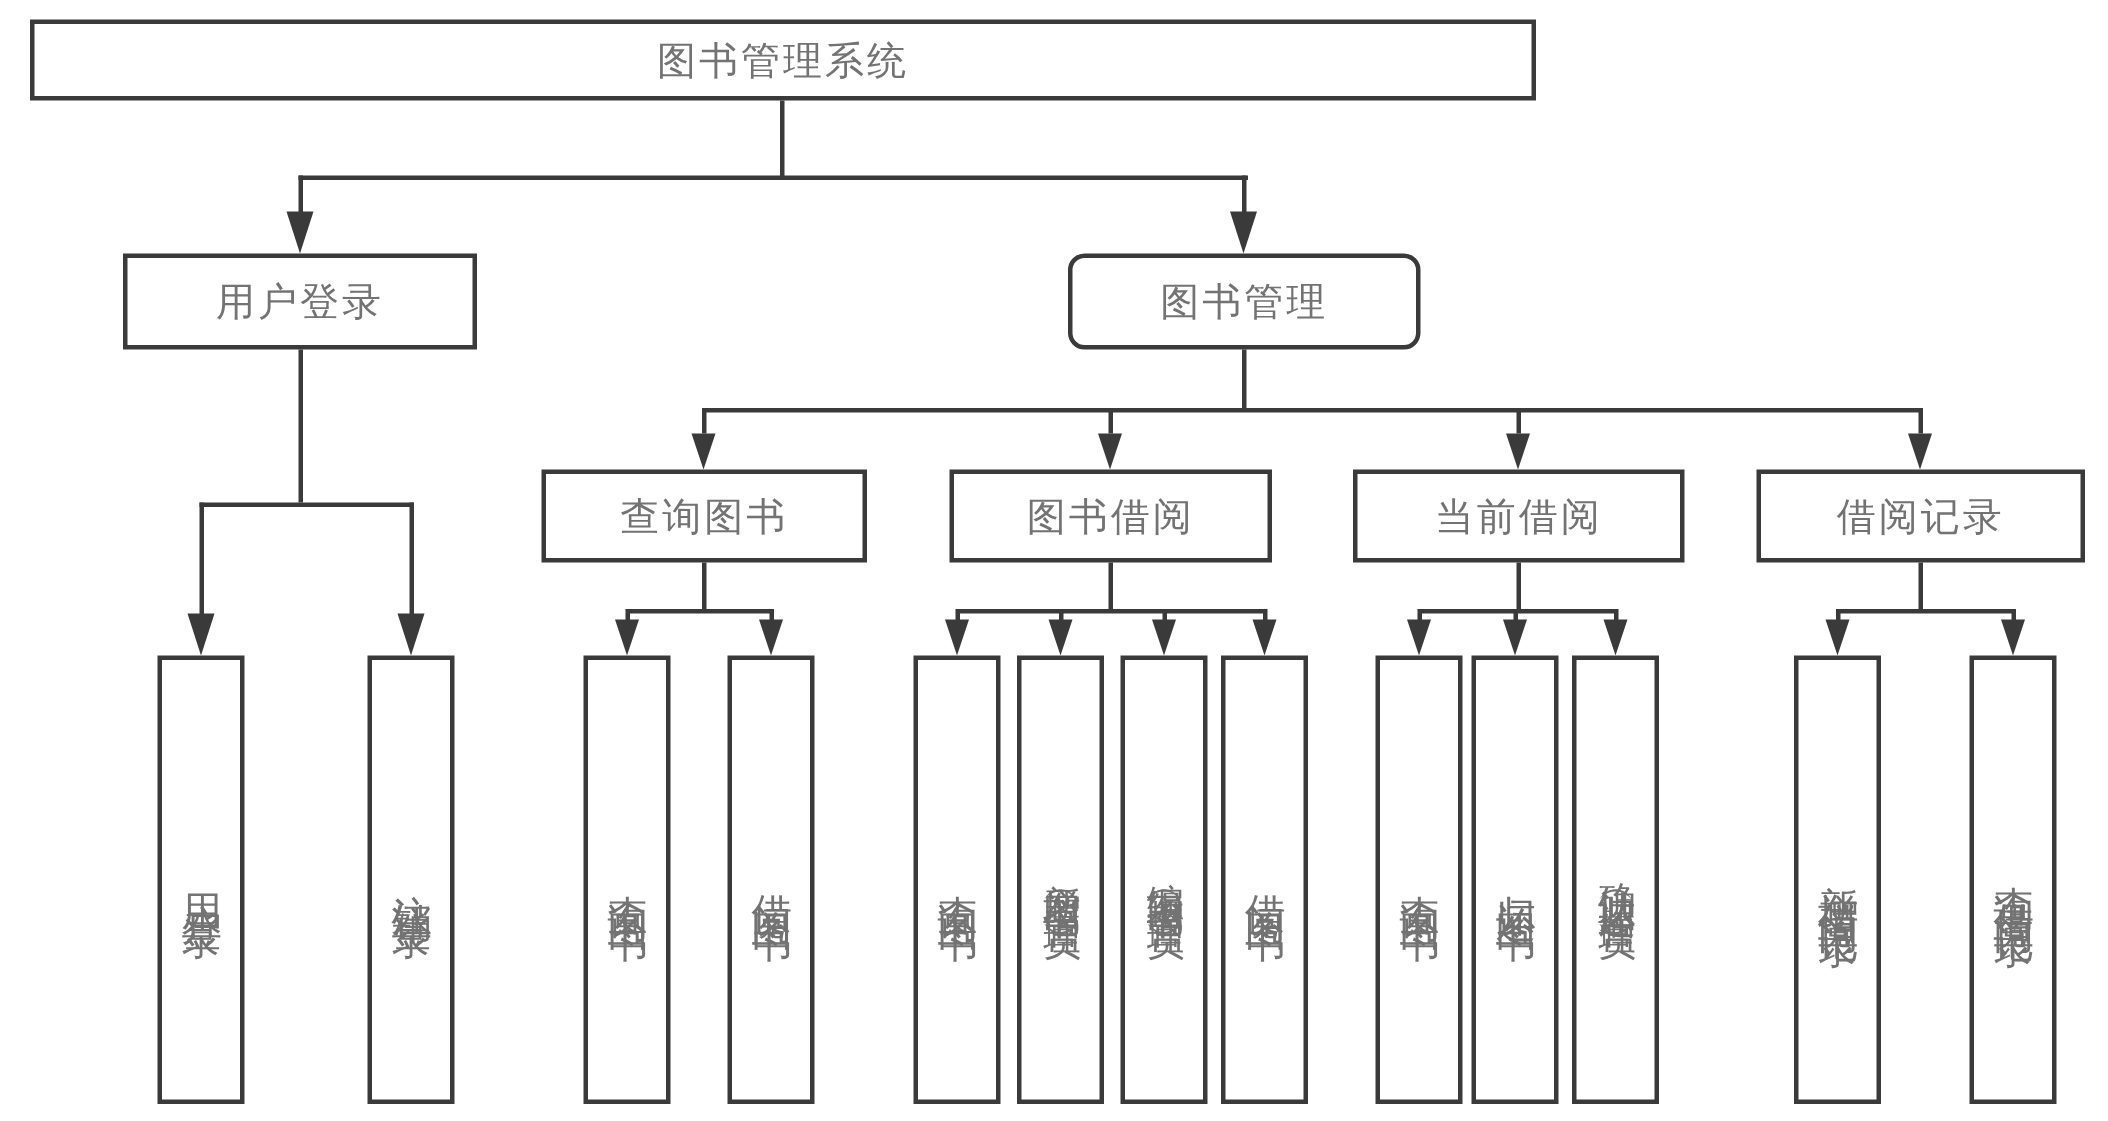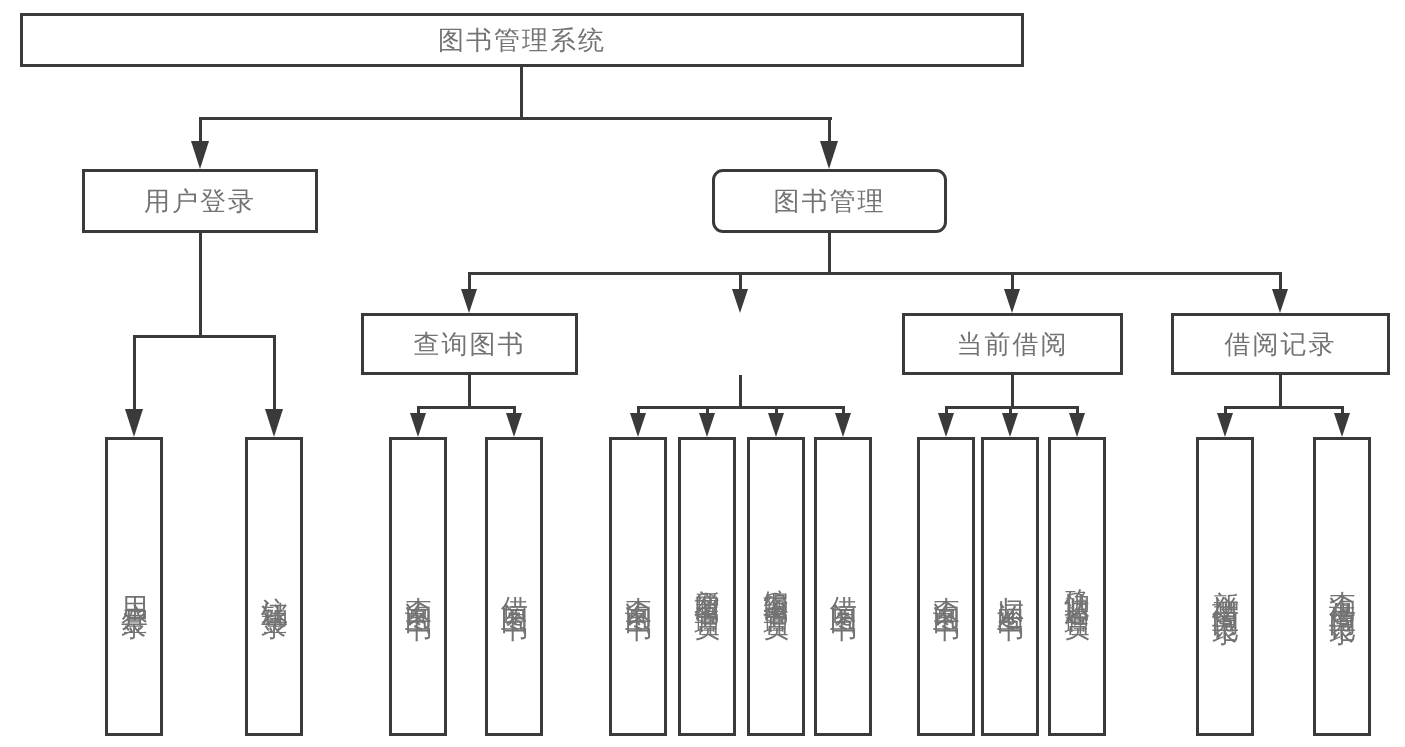--- a/index.html
+++ b/index.html
@@ -84,20 +84,21 @@
   <div class="line" style="left:468px; top:272px; width:3px; height:17px;"></div>
   <div class="ah ah-sm" style="left:461px; top:289px;"></div>
   <div class="line" style="left:739px; top:272px; width:3px; height:17px;"></div>
   <div class="ah ah-sm" style="left:732px; top:289px;"></div>
   <div class="line" style="left:1011px; top:272px; width:3px; height:17px;"></div>
   <div class="ah ah-sm" style="left:1004px; top:289px;"></div>
   <div class="line" style="left:1279px; top:272px; width:3px; height:17px;"></div>
   <div class="ah ah-sm" style="left:1272px; top:289px;"></div>
 
   <div class="node hnode" style="left:361px; top:313px; width:217px; height:62px;">查询图书</div>
+  <div class="node hnode" style="left:633px; top:313px; width:215px; height:62px;">图书借阅</div>
   <div class="node hnode" style="left:902px; top:313px; width:221px; height:62px;">当前借阅</div>
   <div class="node hnode" style="left:1171px; top:313px; width:219px; height:62px;">借阅记录</div>
 
   <div class="line" style="left:468px; top:375px; width:3px; height:31px;"></div>
   <div class="line" style="left:418px; top:406px; width:97px; height:3px;"></div>
   <div class="line" style="left:417px; top:406px; width:3px; height:8px;"></div>
   <div class="ah ah-sm" style="left:410px; top:413px;"></div>
   <div class="line" style="left:513px; top:406px; width:3px; height:8px;"></div>
   <div class="ah ah-sm" style="left:506px; top:413px;"></div>
 

